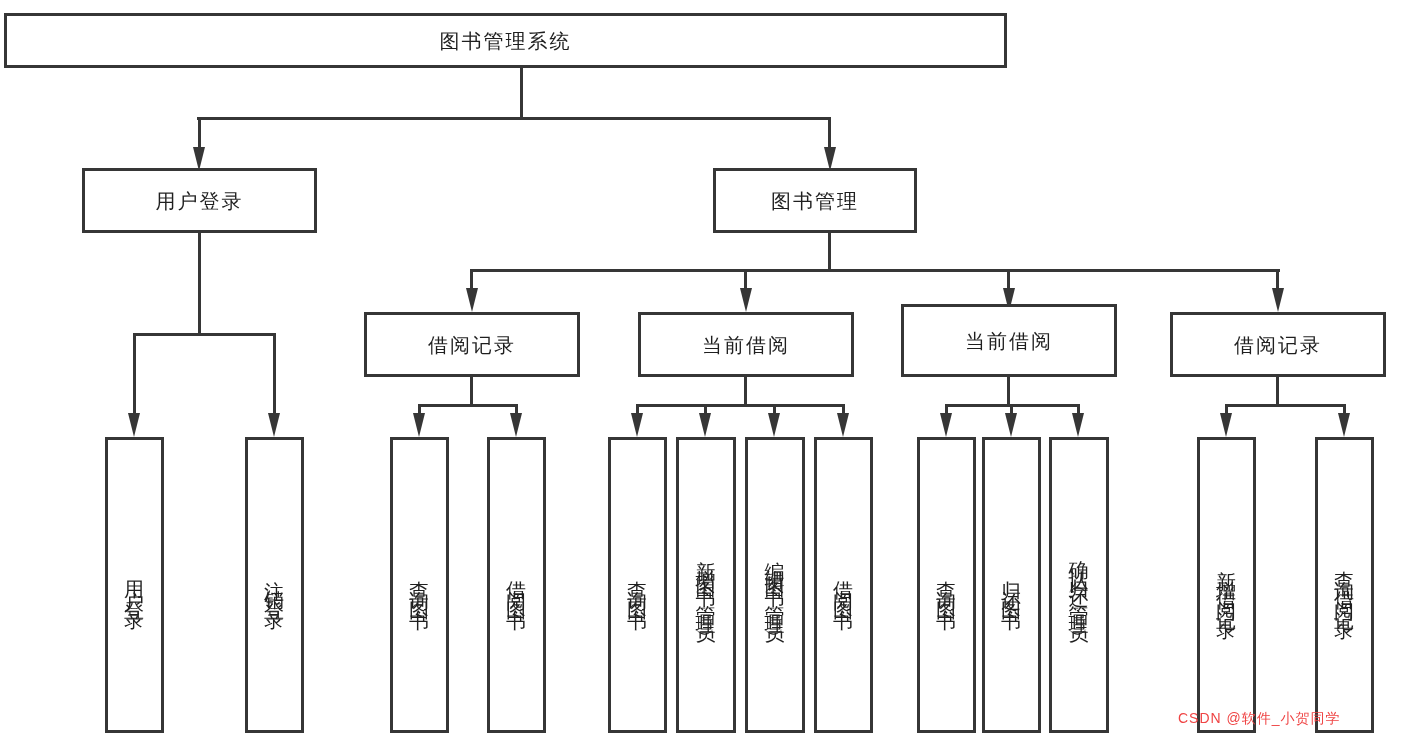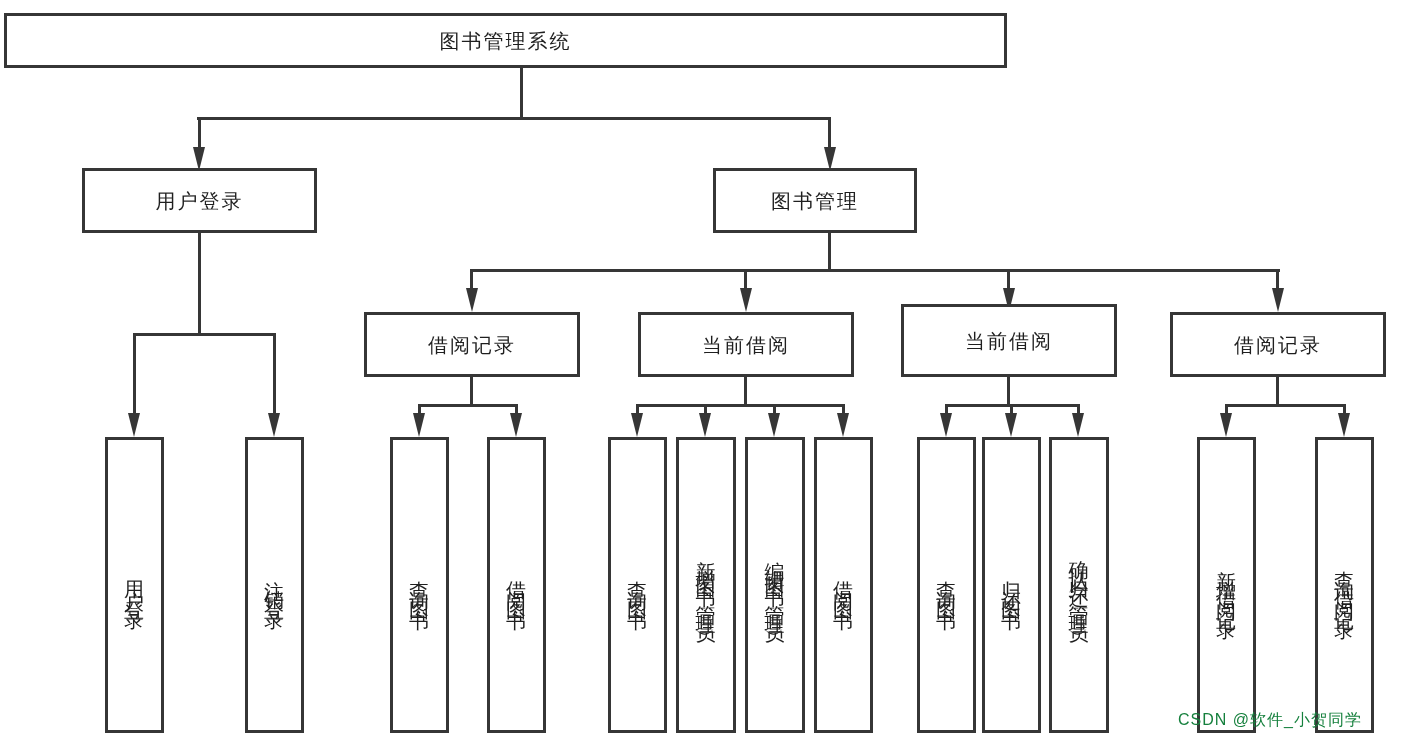--- a/index.html
+++ b/index.html
@@ -40,22 +40,22 @@
   .hl { position: absolute; height: 3px; background: #363636; }
   .ar {
     position: absolute;
     width: 0; height: 0;
     border-left: 6px solid transparent;
     border-right: 6px solid transparent;
     border-top: 24px solid #363636;
   }
   .watermark {
     position: absolute;
-    font-size: 16px;
-    color: #15803d;
+    font-size: 14px;
+    color: #ef4444;
     white-space: nowrap;
     z-index: 5;
     letter-spacing: 1px;
   }
 </style>
 </head>
 <body>
 
 <div class="canvas">
 

